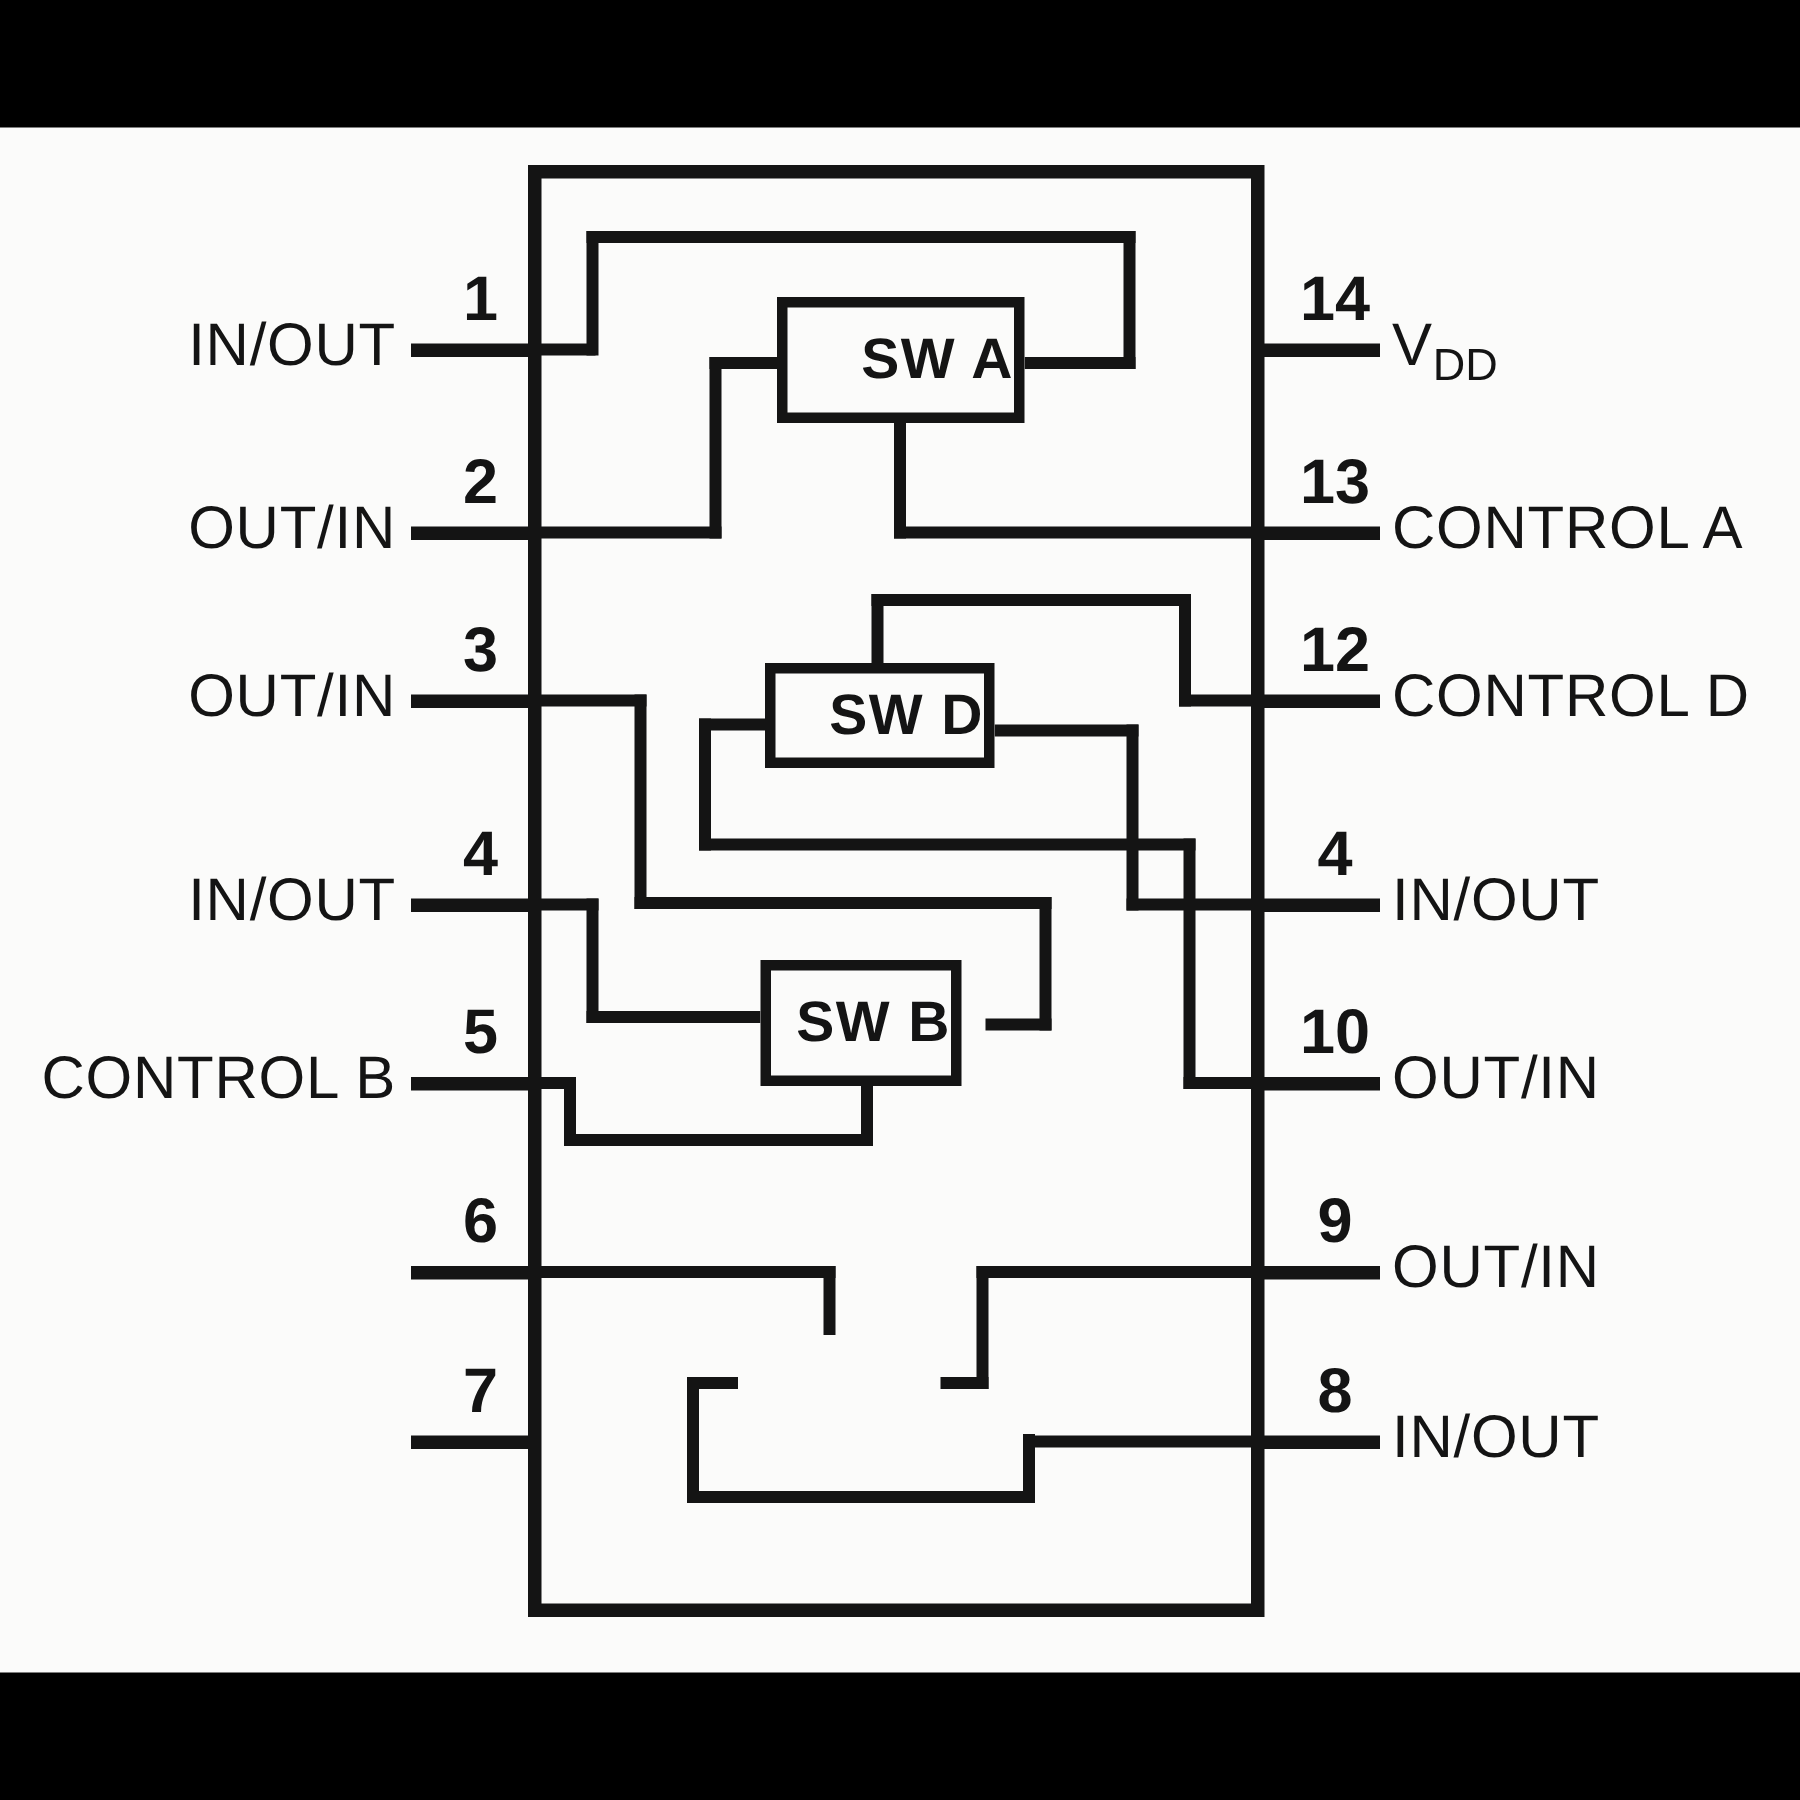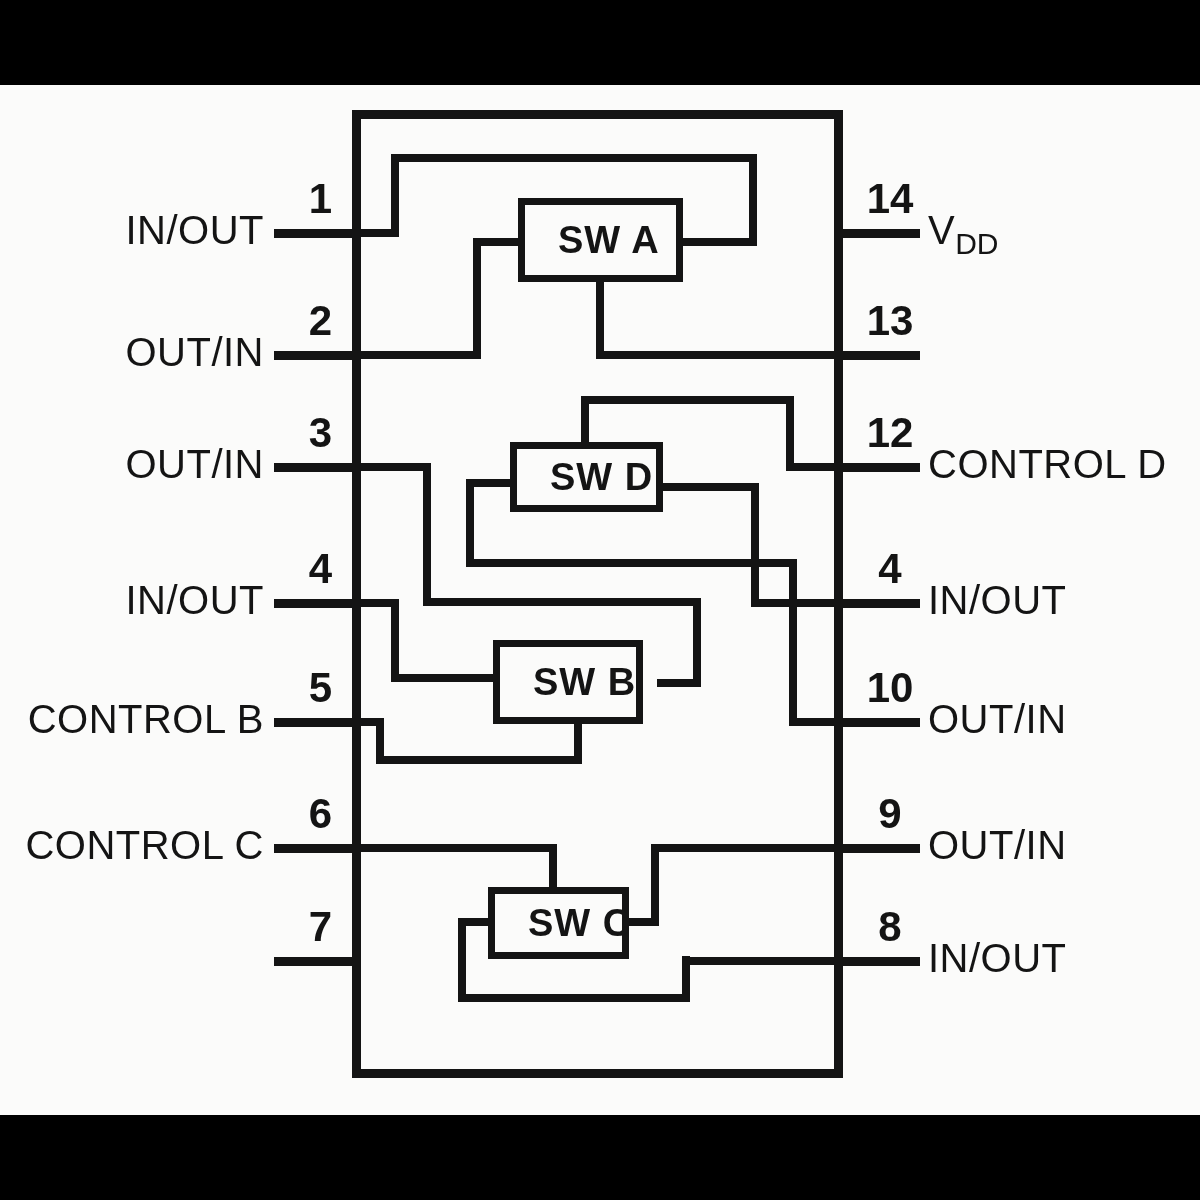--- a/index.html
+++ b/index.html
@@ -17,21 +17,21 @@
   .bar{position:absolute;left:0;width:1200px;background:var(--letterbox);}
   .bar.top{top:0;height:85px;}
   .bar.bottom{top:1115px;height:85px;}
   .frame{
     position:absolute;left:352px;top:110px;width:491px;height:968px;
     border:9px solid var(--ink);box-sizing:border-box;background:transparent;
   }
   .w{position:absolute;background:var(--ink);}
   .swbox{
     position:absolute;border:7px solid var(--ink);box-sizing:border-box;
-    background:var(--paper);display:flex;align-items:center;justify-content:flex-start;padding-left:33px;
+    background:var(--paper);display:flex;align-items:center;justify-content:flex-end;
   }
   .swbox span{
     font-size:38px;font-weight:bold;letter-spacing:1px;white-space:nowrap;
   }
   .stub{position:absolute;height:9px;background:var(--ink);}
   .num{
     position:absolute;font-size:42px;font-weight:bold;line-height:44px;
     white-space:nowrap;
   }
   .numL{left:278px;width:54px;text-align:right;}
@@ -101,25 +101,22 @@
   <div class="w" style="left:458px;top:994px;width:232px;height:8px"></div>
   <div class="w" style="left:682px;top:956px;width:8px;height:46px"></div>
   <div class="w" style="left:682px;top:957px;width:157px;height:8px"></div>
 
   <div class="swbox" style="left:518px;top:198px;width:165px;height:84px">
     <span>SW A</span>
   </div>
   <div class="swbox" style="left:510px;top:442px;width:153px;height:70px">
     <span>SW D</span>
   </div>
-  <div class="swbox" style="left:493px;top:640px;width:150px;height:84px">
+  <div class="swbox" style="left:507px;top:640px;width:134px;height:84px">
     <span>SW B</span>
-  </div>
-  <div class="swbox" style="left:488px;top:887px;width:141px;height:72px">
-    <span>SW C</span>
   </div>
 
   <div class="stub" style="left:274px;top:229px;width:84px"></div>
   <div class="num numL" style="top:177px">1</div>
   <div class="lbl lblL" style="top:206px"><span>IN/OUT</span></div>
 
   <div class="stub" style="left:274px;top:351px;width:84px"></div>
   <div class="num numL" style="top:299px">2</div>
   <div class="lbl lblL" style="top:328px"><span>OUT/IN</span></div>
 
@@ -130,31 +127,31 @@
   <div class="stub" style="left:274px;top:599px;width:84px"></div>
   <div class="num numL" style="top:547px">4</div>
   <div class="lbl lblL" style="top:576px"><span>IN/OUT</span></div>
 
   <div class="stub" style="left:274px;top:718px;width:84px"></div>
   <div class="num numL" style="top:666px">5</div>
   <div class="lbl lblL" style="top:695px"><span>CONTROL B</span></div>
 
   <div class="stub" style="left:274px;top:844px;width:84px"></div>
   <div class="num numL" style="top:792px">6</div>
-  <div class="lbl lblL" style="top:821px"><span>CONTROL C</span></div>
 
   <div class="stub" style="left:274px;top:957px;width:84px"></div>
   <div class="num numL" style="top:905px">7</div>
 
   <div class="stub" style="left:836px;top:229px;width:84px"></div>
   <div class="num numR" style="top:177px">14</div>
   <div class="lbl lblR" style="top:206px"><span>V</span><span class="sub">DD</span></div>
 
   <div class="stub" style="left:836px;top:351px;width:84px"></div>
   <div class="num numR" style="top:299px">13</div>
+  <div class="lbl lblR" style="top:328px"><span>CONTROL A</span></div>
 
   <div class="stub" style="left:836px;top:463px;width:84px"></div>
   <div class="num numR" style="top:411px">12</div>
   <div class="lbl lblR" style="top:440px"><span>CONTROL D</span></div>
 
   <div class="stub" style="left:836px;top:599px;width:84px"></div>
   <div class="num numR" style="top:547px">4</div>
   <div class="lbl lblR" style="top:576px"><span>IN/OUT</span></div>
 
   <div class="stub" style="left:836px;top:718px;width:84px"></div>

